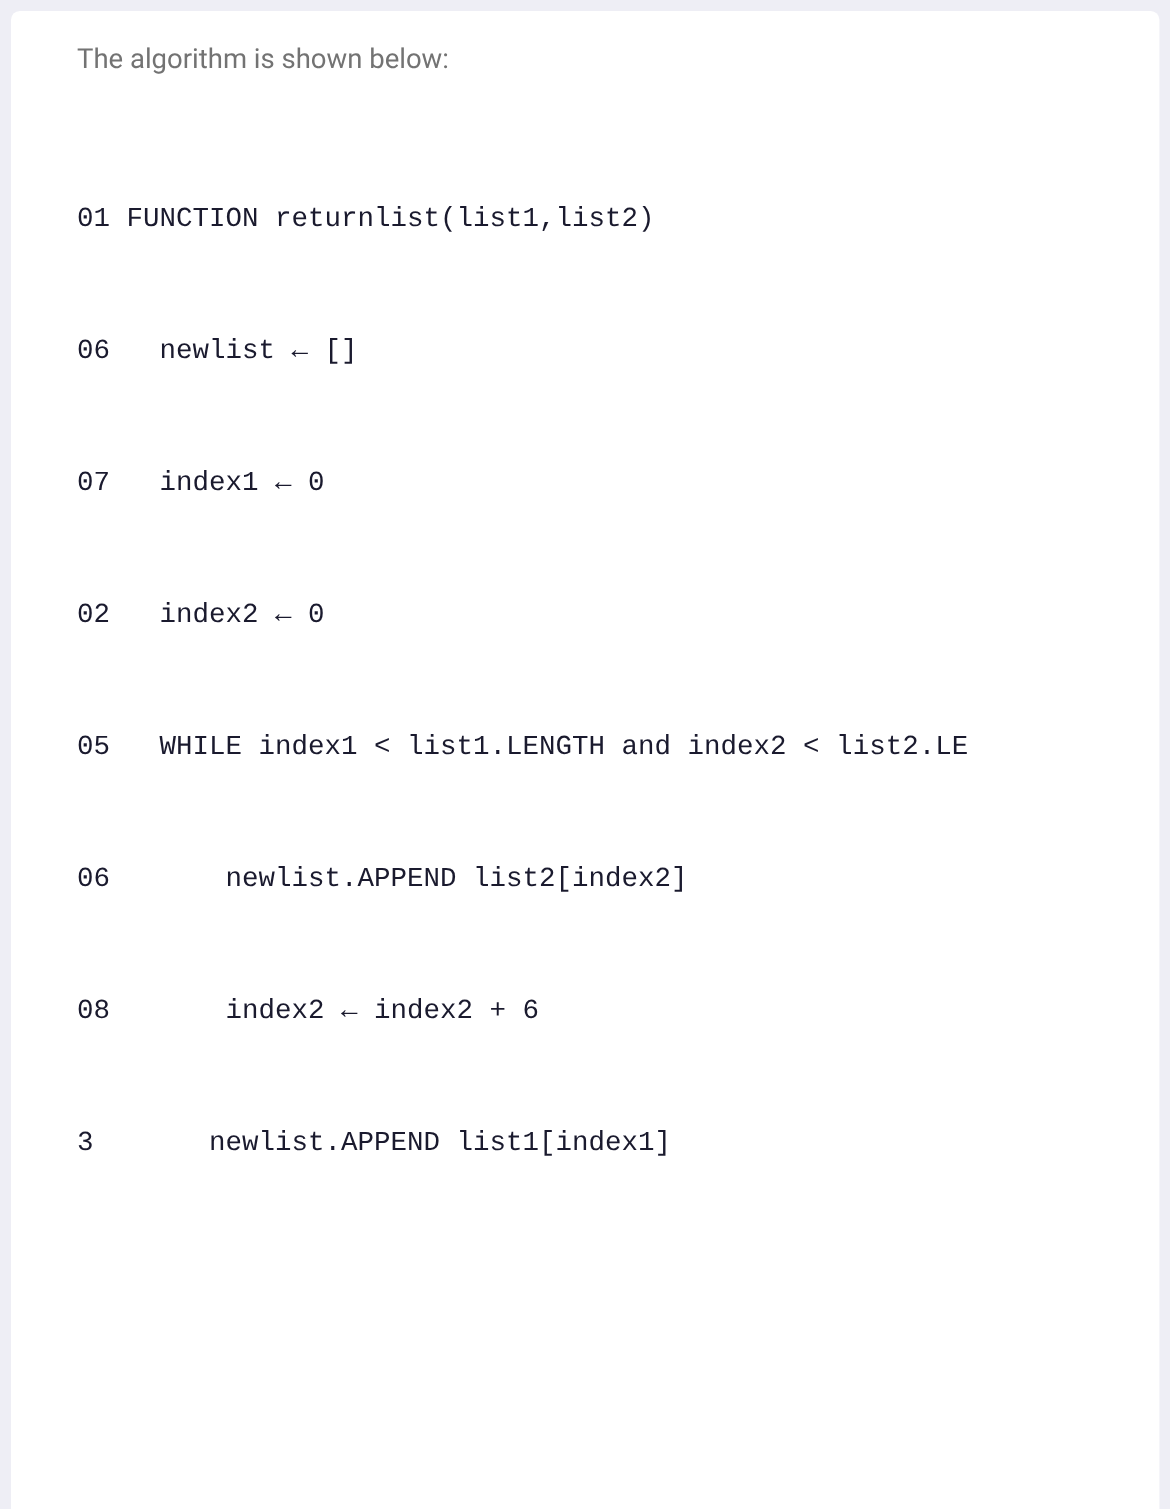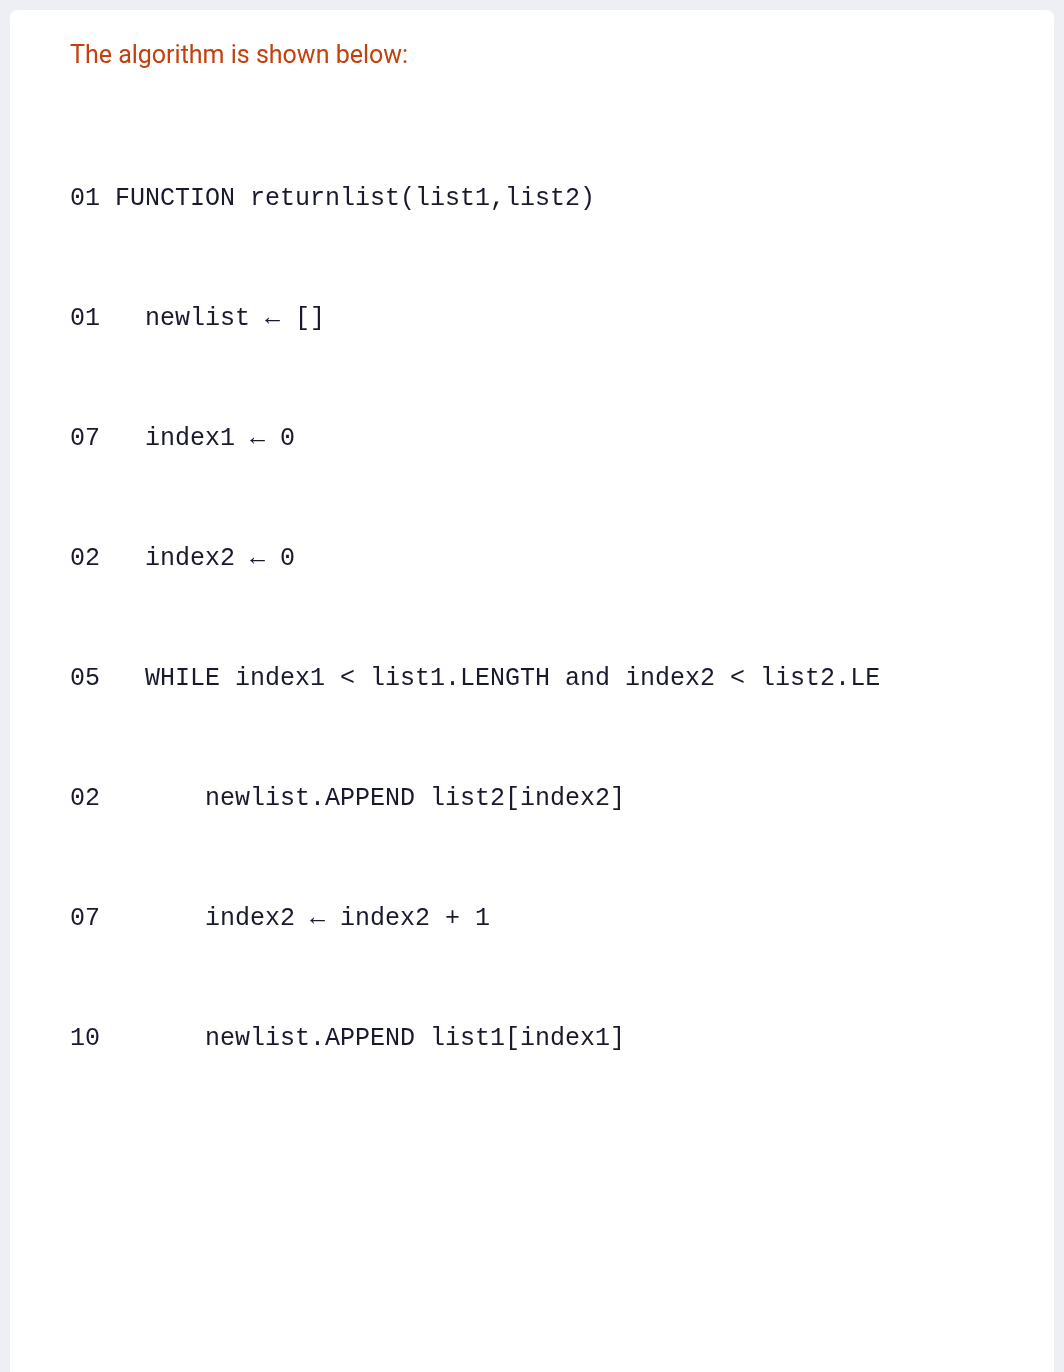--- a/index.html
+++ b/index.html
@@ -12,21 +12,21 @@
       padding: 10px;
       font-family: -apple-system, BlinkMacSystemFont, 'Segoe UI', Roboto, sans-serif;
     }
     .container {
       background-color: #ffffff;
       border-radius: 8px;
       padding: 30px 0;
       width: 100%;
     }
     .intro-text {
-      color: #c2410c;
+      color: #737373;
       font-size: 25px;
       font-weight: 400;
       padding: 0 60px 30px 60px;
     }
     .code-block {
       font-family: 'Courier New', Courier, monospace;
       font-size: 25px;
       color: #1a1a2e;
       line-height: 1.6;
       white-space: pre;
@@ -38,27 +38,27 @@
     }
   </style>
 </head>
 <body>
 
 <div class="container">
   <div class="intro-text">The algorithm is shown below:</div>
 
   <div class="code-block">
     <span class="code-line">01 FUNCTION returnlist(list1,list2)</span>
-    <span class="code-line">01   newlist ← []</span>
+    <span class="code-line">06   newlist ← []</span>
     <span class="code-line">07   index1 ← 0</span>
     <span class="code-line">02   index2 ← 0</span>
     <span class="code-line">05   WHILE index1 &lt; list1.LENGTH and index2 &lt; list2.LE</span>
-    <span class="code-line">02       newlist.APPEND list2[index2]</span>
-    <span class="code-line">07       index2 ← index2 + 1</span>
-    <span class="code-line">10       newlist.APPEND list1[index1]</span>
+    <span class="code-line">06       newlist.APPEND list2[index2]</span>
+    <span class="code-line">08       index2 ← index2 + 6</span>
+    <span class="code-line">3       newlist.APPEND list1[index1]</span>
     
     
     
     
     
     
     
     
     
     

